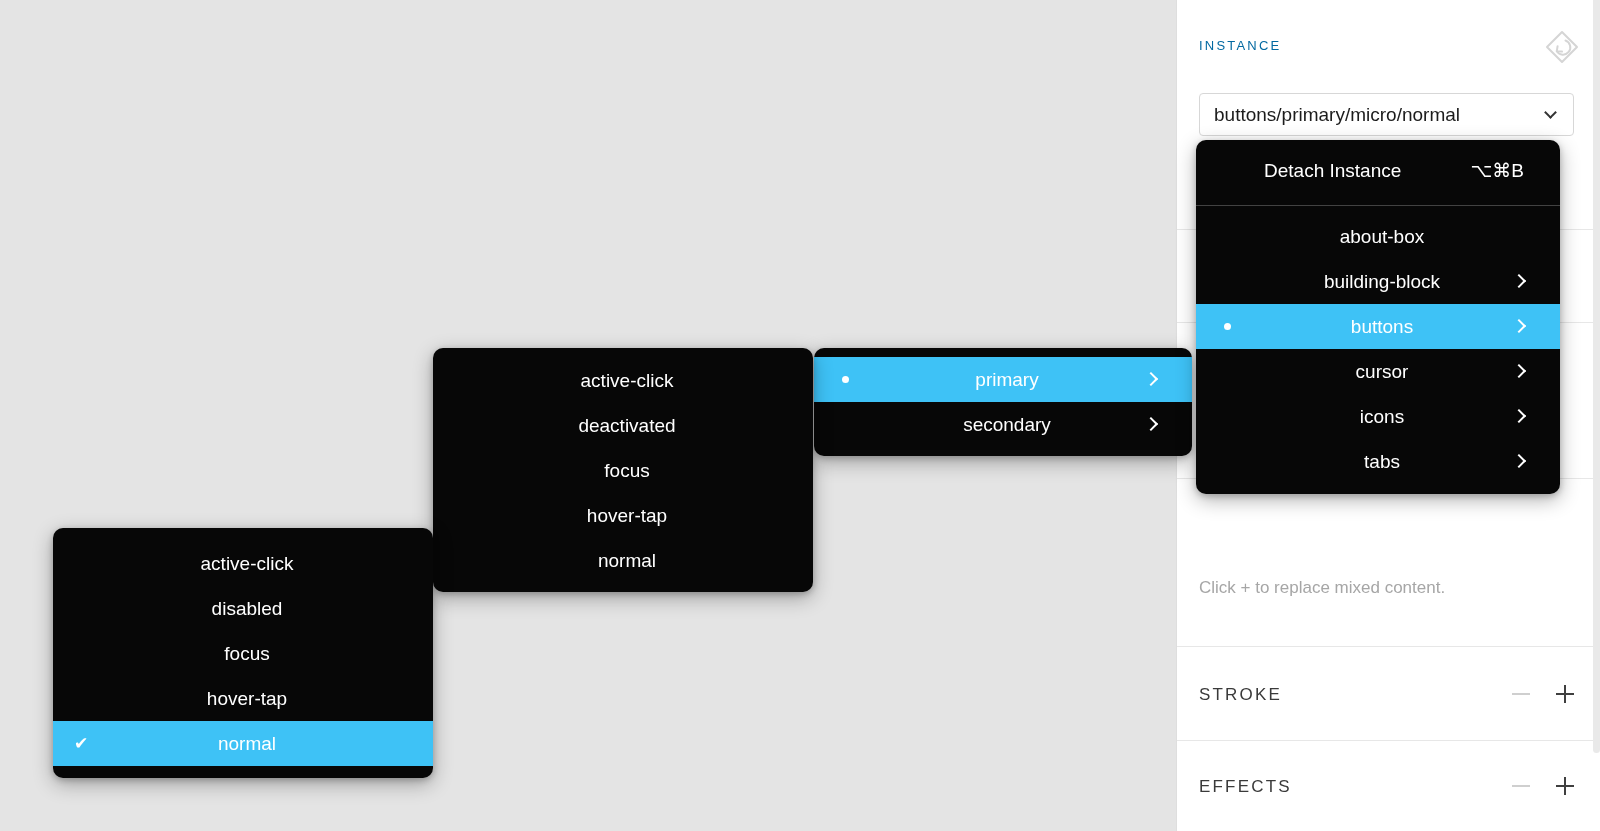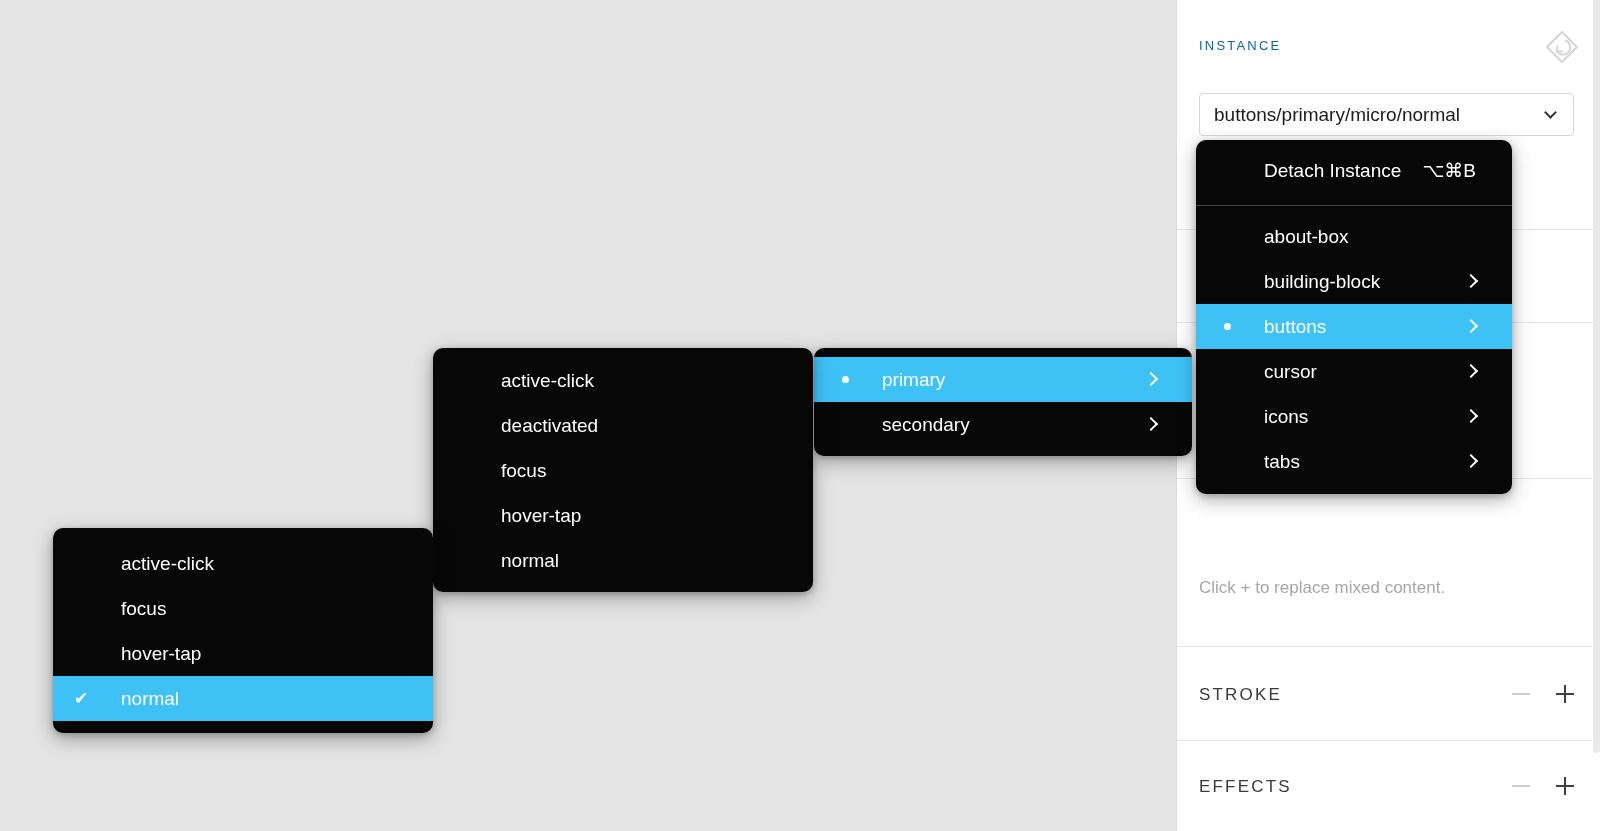--- a/index.html
+++ b/index.html
@@ -51,42 +51,42 @@
   }
 
   
   .menu {
     position:absolute; background:#070707; border-radius:10px;
     box-shadow:0 6px 20px rgba(0,0,0,.30), 0 2px 6px rgba(0,0,0,.22);
     color:#fff; font-size:19px; z-index:5;
   }
   .menu-item {
     position:relative; height:45px; display:flex; align-items:center;
-    padding-left:68px; padding-right:60px; white-space:nowrap; cursor:default;
+    padding-left:68px; padding-right:60px; white-space:nowrap; cursor:default;justify-content:center;
   }
   .menu-item.sel { background:var(--accent); }
   .bullet {
     position:absolute; left:28px; top:19px; width:7px; height:7px;
     border-radius:50%; background:#fff;
   }
   .checkmark {
     position:absolute; left:21px; top:0; height:45px; line-height:45px;
     font-size:17px; color:#fff;
   }
   .chev-right {
     position:absolute; right:36px; top:17px; width:10px; height:10px;
     border-top:2.4px solid #fff; border-right:2.4px solid #fff;
     transform:rotate(45deg);
   }
   .menu-sep { height:1px; background:#424242; margin:12px 0 8px; }
   .detach-row {
     height:45px; display:flex; align-items:center; justify-content:space-between;
     padding:0 36px 0 68px; cursor:default;
   }
-  #menu-component { left:1196px; top:140px; width:316px; padding:8px 0 10px; z-index:6; }
+  #menu-component { left:1196px; top:140px; width:364px; padding:8px 0 10px; z-index:6; }
   #menu-level2    { left:814px;  top:348px; width:378px; padding:9px 0; }
   #menu-level3    { left:433px;  top:348px; width:380px; padding:10px 0 9px; }
   #menu-level4    { left:53px;   top:528px; width:380px; padding:13px 0 12px; }
 </style>
 </head>
 <body style="--accent: #3ec2f6;">
 
 <div class="canvas" style="position:absolute;left:0;top:0;width:1176px;height:831px;"></div>
 
 <div class="panel">
@@ -185,20 +185,23 @@
   <div class="menu-item">
     <span>normal</span>
   </div>
 </div>
 
 <div class="menu" id="menu-level4">
   <div class="menu-item">
     <span>active-click</span>
   </div>
   <div class="menu-item">
+    <span>disabled</span>
+  </div>
+  <div class="menu-item">
     <span>focus</span>
   </div>
   <div class="menu-item">
     <span>hover-tap</span>
   </div>
   <div class="menu-item sel">
     <span class="checkmark">✔</span>
     <span>normal</span>
   </div>
 </div>

